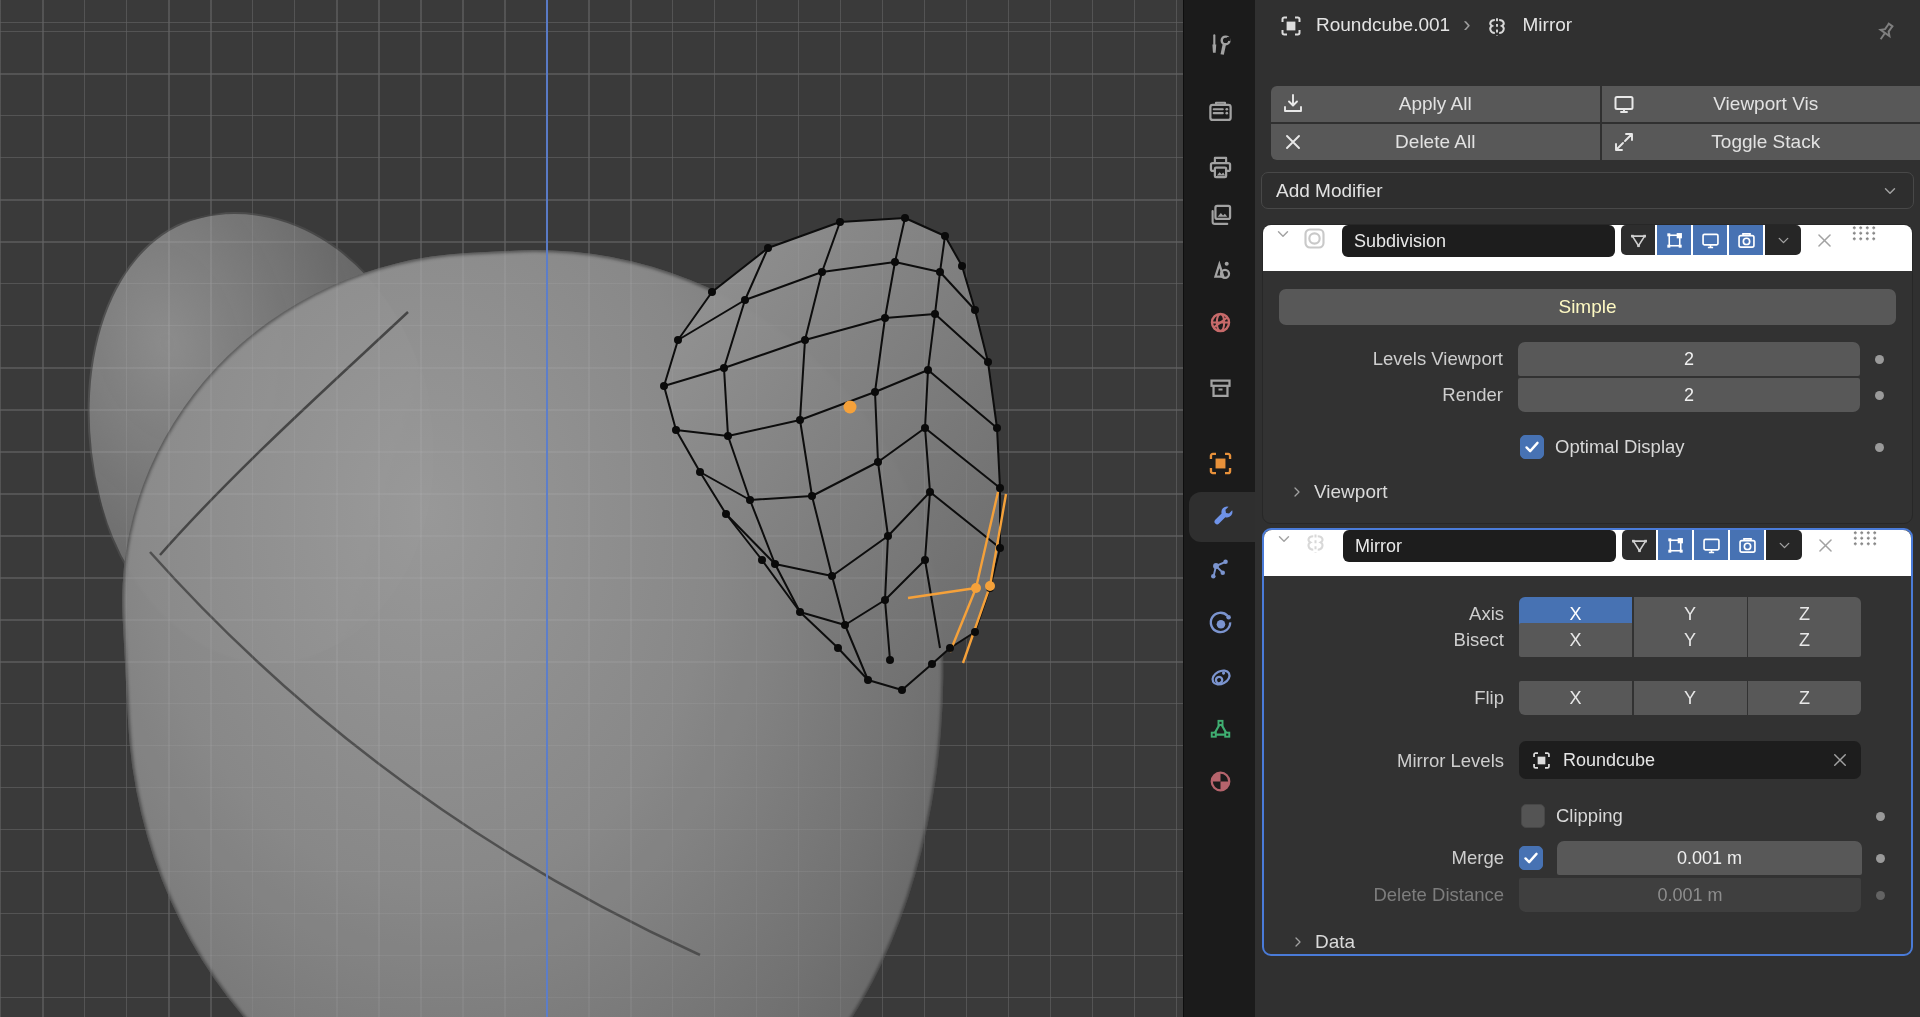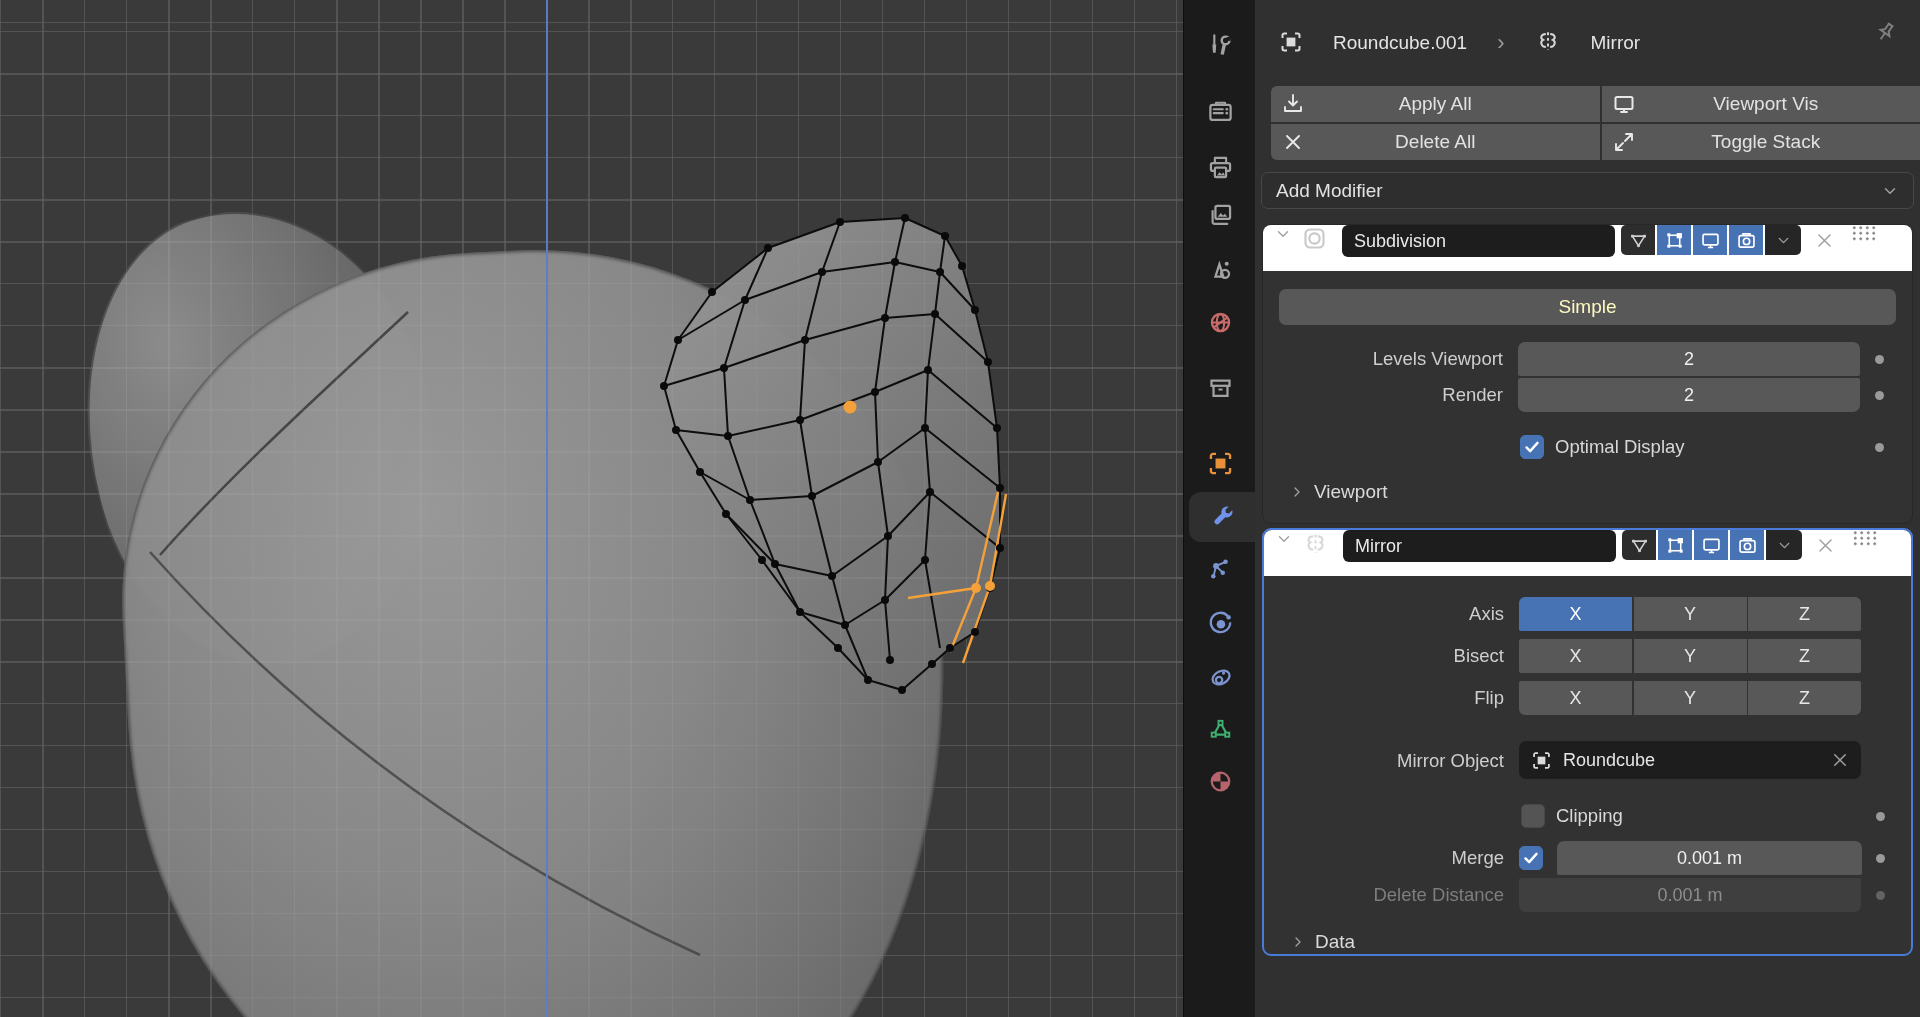--- a/index.html
+++ b/index.html
@@ -29,21 +29,21 @@
   .ear-base-svg,.wire-svg{position:absolute;left:0;top:0;z-index:3;pointer-events:none;}
   .wire-svg{z-index:5;}
   .z-axis-line{position:absolute;left:546px;top:0;width:2px;height:100%;background:#5a7ccb;opacity:.95;z-index:6;}
   
   .tabbar{position:absolute;left:1183px;top:0;width:72px;height:1017px;background:#1b1b1b;border-left:1px solid #0e0e0e;}
   .tab{position:absolute;left:0;width:72px;height:50px;display:flex;align-items:center;justify-content:center;}
   .tab.active{background:#2f2f2f;border-radius:12px 0 0 12px;left:5px;width:67px;}
   .tab svg{width:27px;height:27px;}
   
   .props{position:absolute;left:1255px;top:0;width:665px;height:1017px;background:#303030;color:#d6d6d6;}
-  .breadcrumb{position:absolute;top:14px;left:24px;right:60px;height:40px;display:flex;align-items:flex-end;gap:30px;font-size:19px;color:#e4e4e4;}
+  .breadcrumb{position:absolute;top:14px;left:24px;right:60px;height:40px;display:flex;align-items:flex-start;gap:13px;font-size:19px;color:#e4e4e4;}
   .crumb-sep{color:#9c9c9c;font-size:22px;line-height:1;}
   .pin{position:absolute;top:20px;right:22px;width:26px;height:26px;opacity:.75;}
   .toolbar{position:absolute;top:86px;left:16px;width:659px;height:74px;display:grid;grid-template-columns:1fr 1fr;grid-template-rows:1fr 1fr;gap:2px;}
   .tbtn{position:relative;background:#585858;display:flex;align-items:center;justify-content:center;font-size:19px;color:#e2e2e2;cursor:default;}
   .tbtn:nth-child(1){border-top-left-radius:6px;}  .tbtn:nth-child(2){border-top-right-radius:6px;}
   .tbtn:nth-child(3){border-bottom-left-radius:6px;}.tbtn:nth-child(4){border-bottom-right-radius:6px;}
   .tbtn .bicon{position:absolute;left:10px;top:50%;transform:translateY(-50%);width:24px;height:24px;}
   .add-modifier{position:absolute;top:172px;left:6px;width:653px;height:37px;background:#2e2e2e;border:1px solid #484848;border-radius:7px;
     display:flex;align-items:center;font-size:19px;color:#e2e2e2;padding:0 14px;box-sizing:border-box;}
   .add-modifier .chev{margin-left:auto;width:18px;height:18px;}
@@ -526,39 +526,39 @@
       </div>
 
       <div class="row" style="top:67px">
         <div class="rlabel">Axis</div>
         <div class="seg3" style="border-radius:6px 6px 2px 2px">
           <div class="sel">X</div>
           <div>Y</div>
           <div>Z</div>
         </div>
       </div>
-      <div class="row" style="top:109px">
+      <div class="row" style="top:93px">
         <div class="rlabel">Bisect</div>
         <div class="seg3" style="border-radius:2px">
           <div>X</div>
           <div>Y</div>
           <div>Z</div>
         </div>
       </div>
       <div class="row" style="top:151px">
         <div class="rlabel">Flip</div>
         <div class="seg3" style="border-radius:2px 2px 6px 6px">
           <div>X</div>
           <div>Y</div>
           <div>Z</div>
         </div>
       </div>
 
       <div class="row" style="top:211px;height:40px">
-        <div class="rlabel" style="line-height:40px">Mirror Object</div>
+        <div class="rlabel" style="line-height:40px">Mirror Levels</div>
         <div class="objfield">
           <svg width="21" height="21" viewBox="0 0 24 24">
               <g stroke="#dcdcdc" stroke-width="2" fill="none">
                 <path d="M3.5 8V5.2A1.7 1.7 0 0 1 5.2 3.5H8"></path>
                 <path d="M16 3.5h2.8a1.7 1.7 0 0 1 1.7 1.7V8"></path>
                 <path d="M20.5 16v2.8a1.7 1.7 0 0 1-1.7 1.7H16"></path>
                 <path d="M8 20.5H5.2a1.7 1.7 0 0 1-1.7-1.7V16"></path>
               </g>
               <rect x="7.6" y="7.6" width="8.8" height="8.8" fill="#dcdcdc"></rect>
             </svg>

